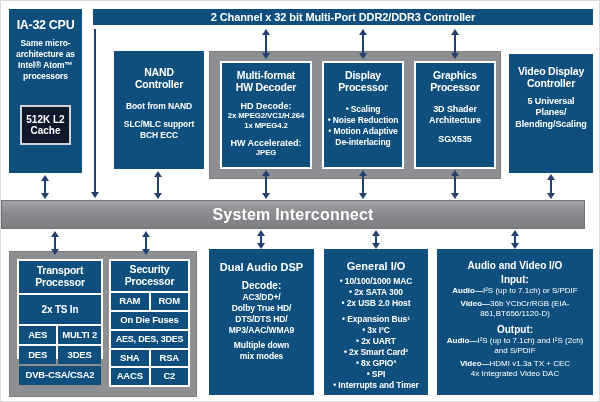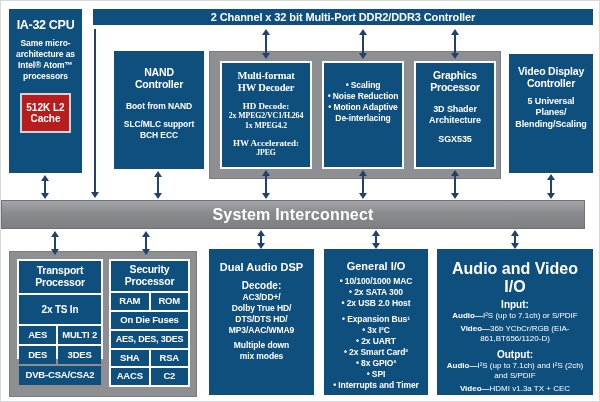--- a/index.html
+++ b/index.html
@@ -35,49 +35,50 @@
   }
 </style>
 </head>
 <body>
 
 <div id="canvas">
 
   <div class="abs blue" style="left:8px;top:8px;width:73px;height:164px;padding-top:9px;">
     <div style="font-weight:bold;font-size:12.5px;letter-spacing:-0.3px;">IA-32 CPU</div>
     <div class="t-body" style="margin-top:6px;padding:0 3px;font-size:8.5px;">Same micro-architecture as Intel® Atom™ processors</div>
-    <div class="abs" style="left:11px;top:84px;width:51px;height:40px;background:#b91c1c;
+    <div class="abs" style="left:11px;top:96px;width:51px;height:40px;background:#0f172a;
                 border:2px solid #d2d3d5;color:#fff;font-weight:bold;font-size:10px;
                 display:flex;align-items:center;justify-content:center;text-align:center;line-height:1.1;">
       <span>512K L2 Cache</span>
     </div>
   </div>
 
   <div class="abs blue" style="left:92px;top:8px;width:500px;height:16px;display:flex;align-items:center;justify-content:center;">
     <span style="font-weight:bold;font-size:11px;letter-spacing:-0.1px;">2 Channel x 32 bit Multi-Port DDR2/DDR3 Controller</span>
   </div>
 
   <div class="abs blue" style="left:113px;top:50px;width:90px;height:118px;padding-top:16px;">
     <div class="t-title" style="padding:0 17px;">NAND Controller</div>
     <div class="t-body" style="margin-top:10px;">Boot from NAND</div>
     <div class="t-body" style="margin-top:7px;padding:0 8px;">SLC/MLC support BCH ECC</div>
   </div>
 
   <div class="abs grayc" style="left:208px;top:50px;width:292px;height:128px;"></div>
 
-  <div class="abs blue wborder" style="left:219px;top:60px;width:92px;height:108px;padding-top:7px;font-family:Liberation Serif, serif;">
+  <div class="abs blue wborder" style="left:219px;top:60px;width:92px;height:108px;padding-top:7px;">
     <div class="t-title" style="padding:0 8px;">Multi-format HW Decoder</div>
     <div class="t-sub" style="margin-top:7px;font-size:9px;">HD Decode:</div>
     <div class="t-body" style="font-size:7.8px;">2x MPEG2/VC1/H.264</div>
     <div class="t-body" style="font-size:7.8px;">1x MPEG4.2</div>
     <div class="t-sub" style="margin-top:6px;font-size:9px;">HW Accelerated:</div>
     <div class="t-body" style="font-size:7.8px;">JPEG</div>
   </div>
 
   <div class="abs blue wborder" style="left:321px;top:60px;width:82px;height:108px;padding-top:7px;">
+    <div class="t-title">Display Processor</div>
     <div style="margin-top:10px;">
       <div class="t-body blt">Scaling</div>
       <div class="t-body blt">Noise Reduction</div>
       <div class="t-body blt" style="padding:0 4px;">Motion Adaptive De-interlacing</div>
     </div>
   </div>
 
   <div class="abs blue wborder" style="left:413px;top:60px;width:82px;height:108px;padding-top:7px;">
     <div class="t-title">Graphics Processor</div>
     <div class="t-body" style="margin-top:10px;font-size:9px;padding:0 6px;">3D Shader Architecture</div>
@@ -141,21 +142,21 @@
       <div class="t-body blt">3x I²C</div>
       <div class="t-body blt">2x UART</div>
       <div class="t-body blt">2x Smart Card²</div>
       <div class="t-body blt">8x GPIO²</div>
       <div class="t-body blt">SPI</div>
       <div class="t-body blt">Interrupts and Timer</div>
     </div>
   </div>
 
   <div class="abs blue" style="left:436px;top:248px;width:156px;height:146px;padding:11px 4px 0 4px;">
-    <div style="font-weight:bold;font-size:16px;">Audio and Video I/O</div>
+    <div style="font-weight:bold;font-size:10px;">Audio and Video I/O</div>
     <div class="t-sub" style="margin-top:3px;font-size:10px;">Input:</div>
     <div style="font-size:8px;line-height:1.25;">
       <b>Audio—</b><span>I²S (up to 7.1ch) or S/PDIF</span>
     </div>
     <div style="font-size:8px;line-height:1.25;margin-top:3px;">
       <b>Video—</b><span>36b YCbCr/RGB (EIA-861,BT656/1120-D)</span>
     </div>
     <div class="t-sub" style="margin-top:5px;font-size:10px;">Output:</div>
     <div style="font-size:8px;line-height:1.25;">
       <b>Audio—</b><span>I²S (up to 7.1ch) and I²S (2ch) and S/PDIF</span>

